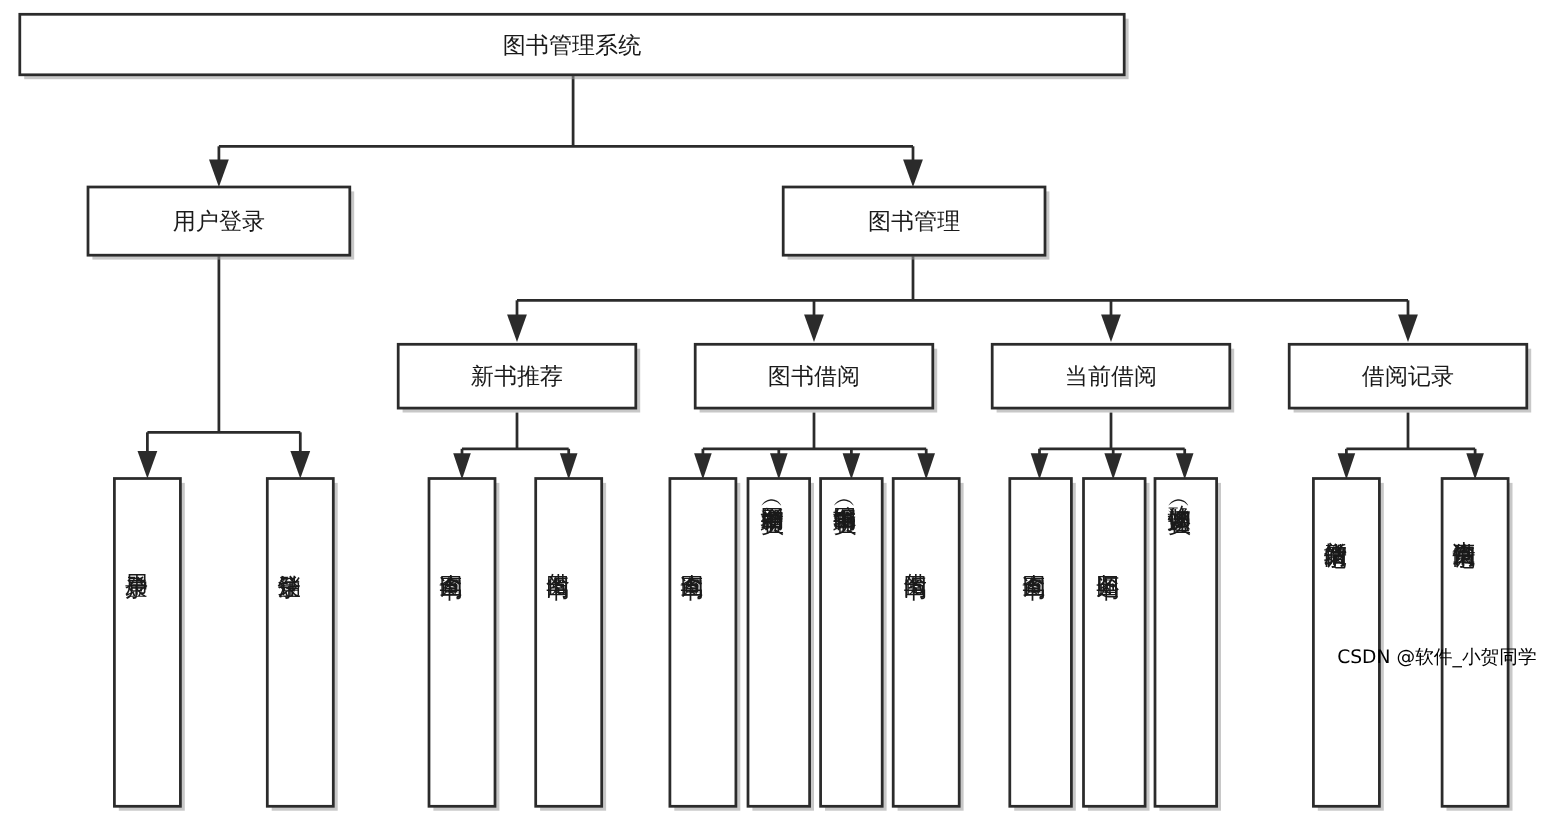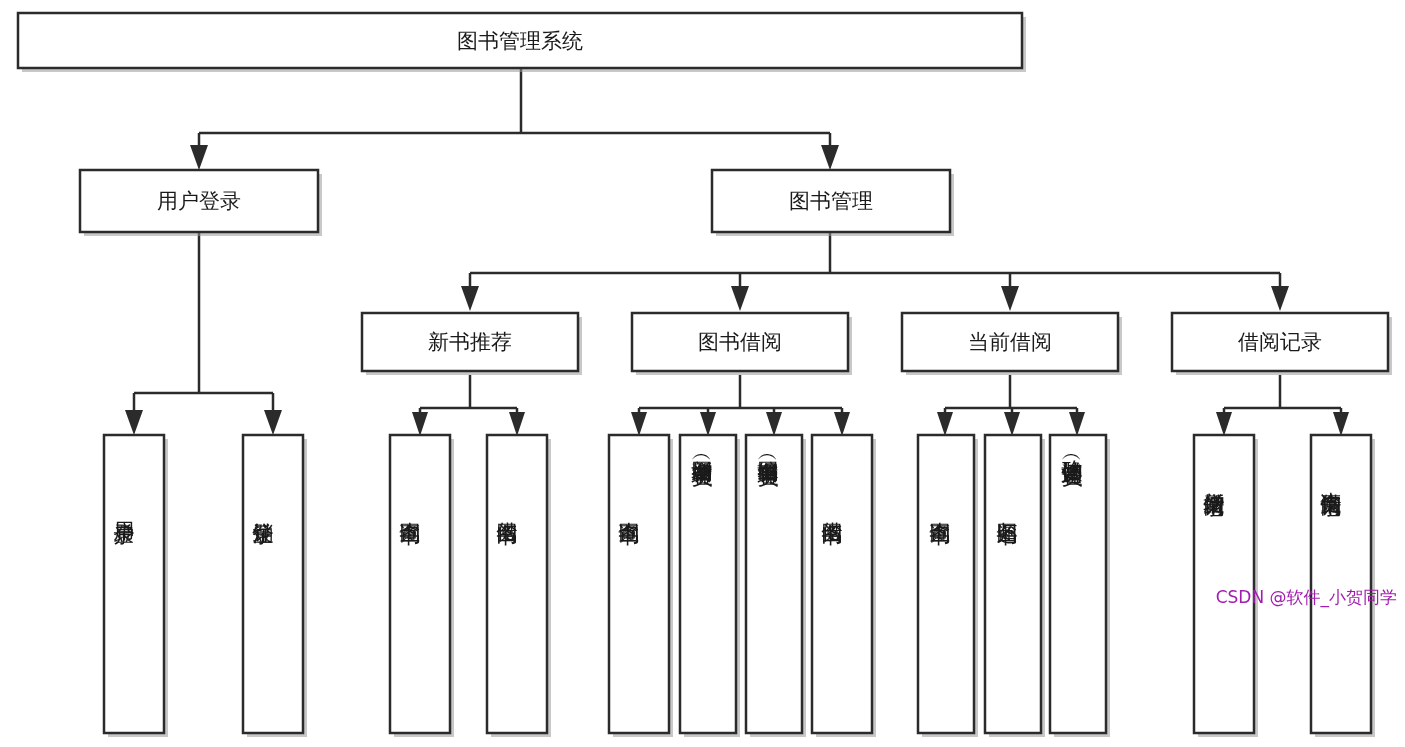--- a/index.html
+++ b/index.html
@@ -61,21 +61,21 @@
     letter-spacing: 1px;
     white-space: nowrap;
     text-align: center;
   }
   .watermark {
     position: absolute;
     right: 8px;
     bottom: 6px;
     font-family: "DejaVu Sans", "Liberation Sans", sans-serif;
     font-size: 17px;
-    color: #a21caf;
+    color: #000000;
     white-space: nowrap;
     user-select: none;
   }
 </style>
 </head>
 <body>
 
 <div id="diagram-root">
 
   <svg class="diagram" viewBox="0 0 1405 747">

